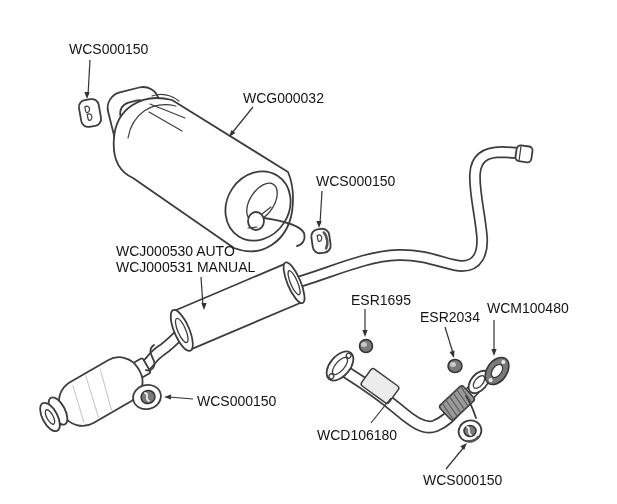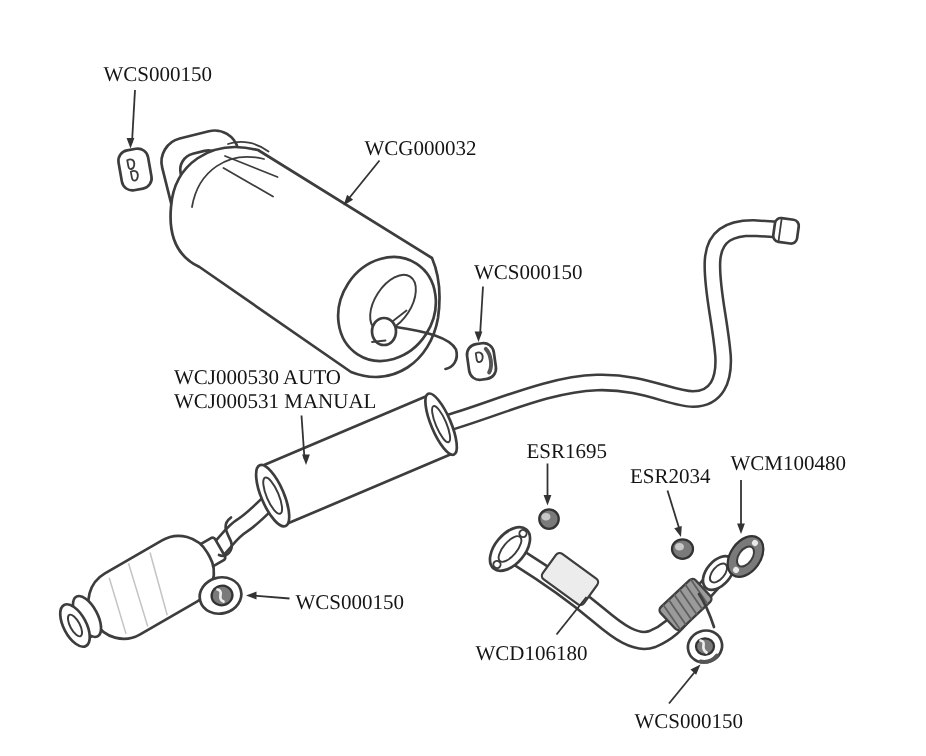--- a/index.html
+++ b/index.html
@@ -1,21 +1,21 @@
 <!DOCTYPE html>
 <html><head>
 <meta charset="utf-8">
 <style>
   html,body { margin:0; padding:0; background:#ffffff; }
   .stage {
     position:relative;
     width:617px; height:504px;
     background:#ffffff;
     overflow:hidden;
-    font-family:Liberation Serif, serif;
+    font-family:Liberation Sans, sans-serif;
   }
   svg { position:absolute; inset:0; display:block; }
 
   .part        { fill:#ffffff; stroke:#3d3d3d; stroke-width:1.8; stroke-linejoin:round; }
   .part.thin   { stroke-width:1.3; }
   .thin-line   { fill:none; stroke:#3d3d3d; stroke-width:1.2; stroke-linecap:round; }
   .hatch       { fill:none; stroke:#c4c4c4; stroke-width:1; }
   .wire        { fill:none; stroke:#3d3d3d; stroke-width:1.8; stroke-linecap:round; }
   .tube-out    { fill:none; stroke:#3d3d3d; stroke-width:12;  stroke-linecap:round; stroke-linejoin:round; }
   .tube-in     { fill:none; stroke:#ffffff; stroke-width:8.6; stroke-linecap:round; stroke-linejoin:round; }

